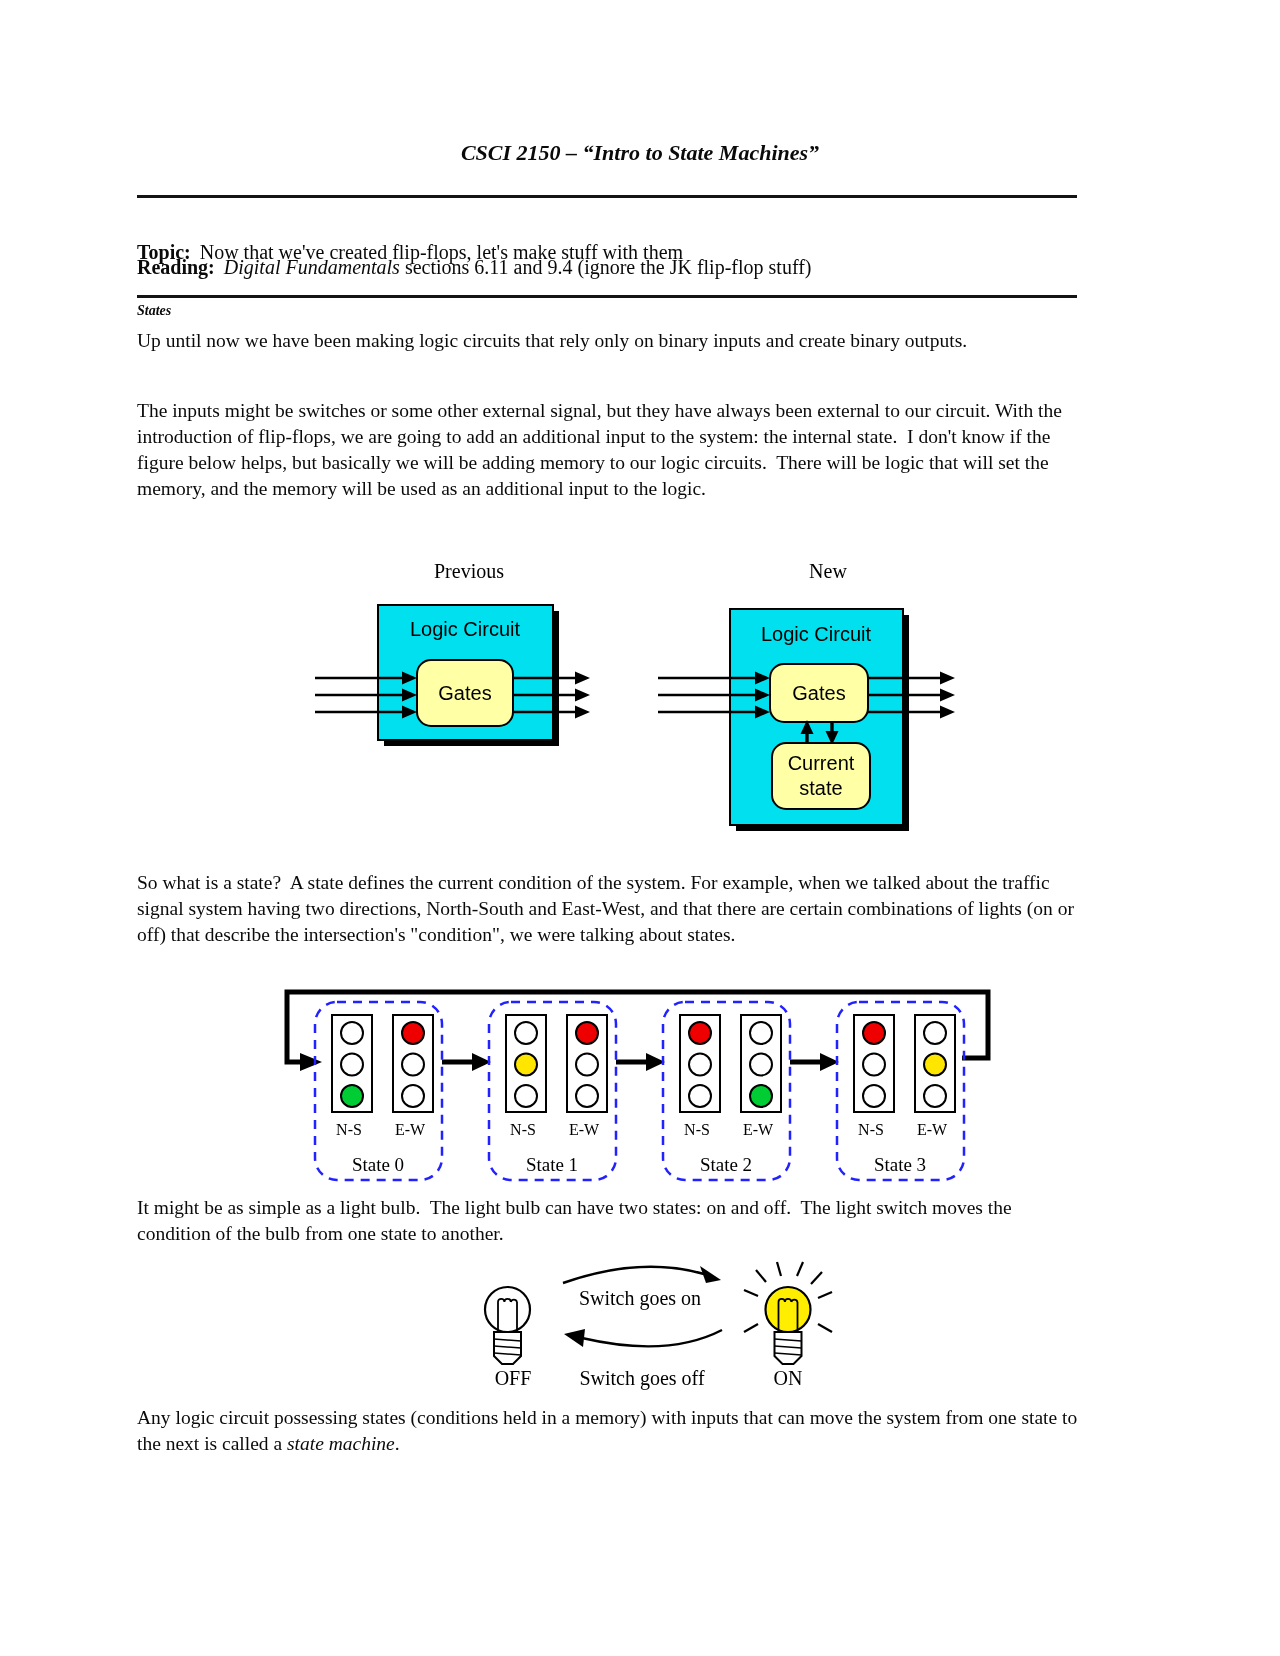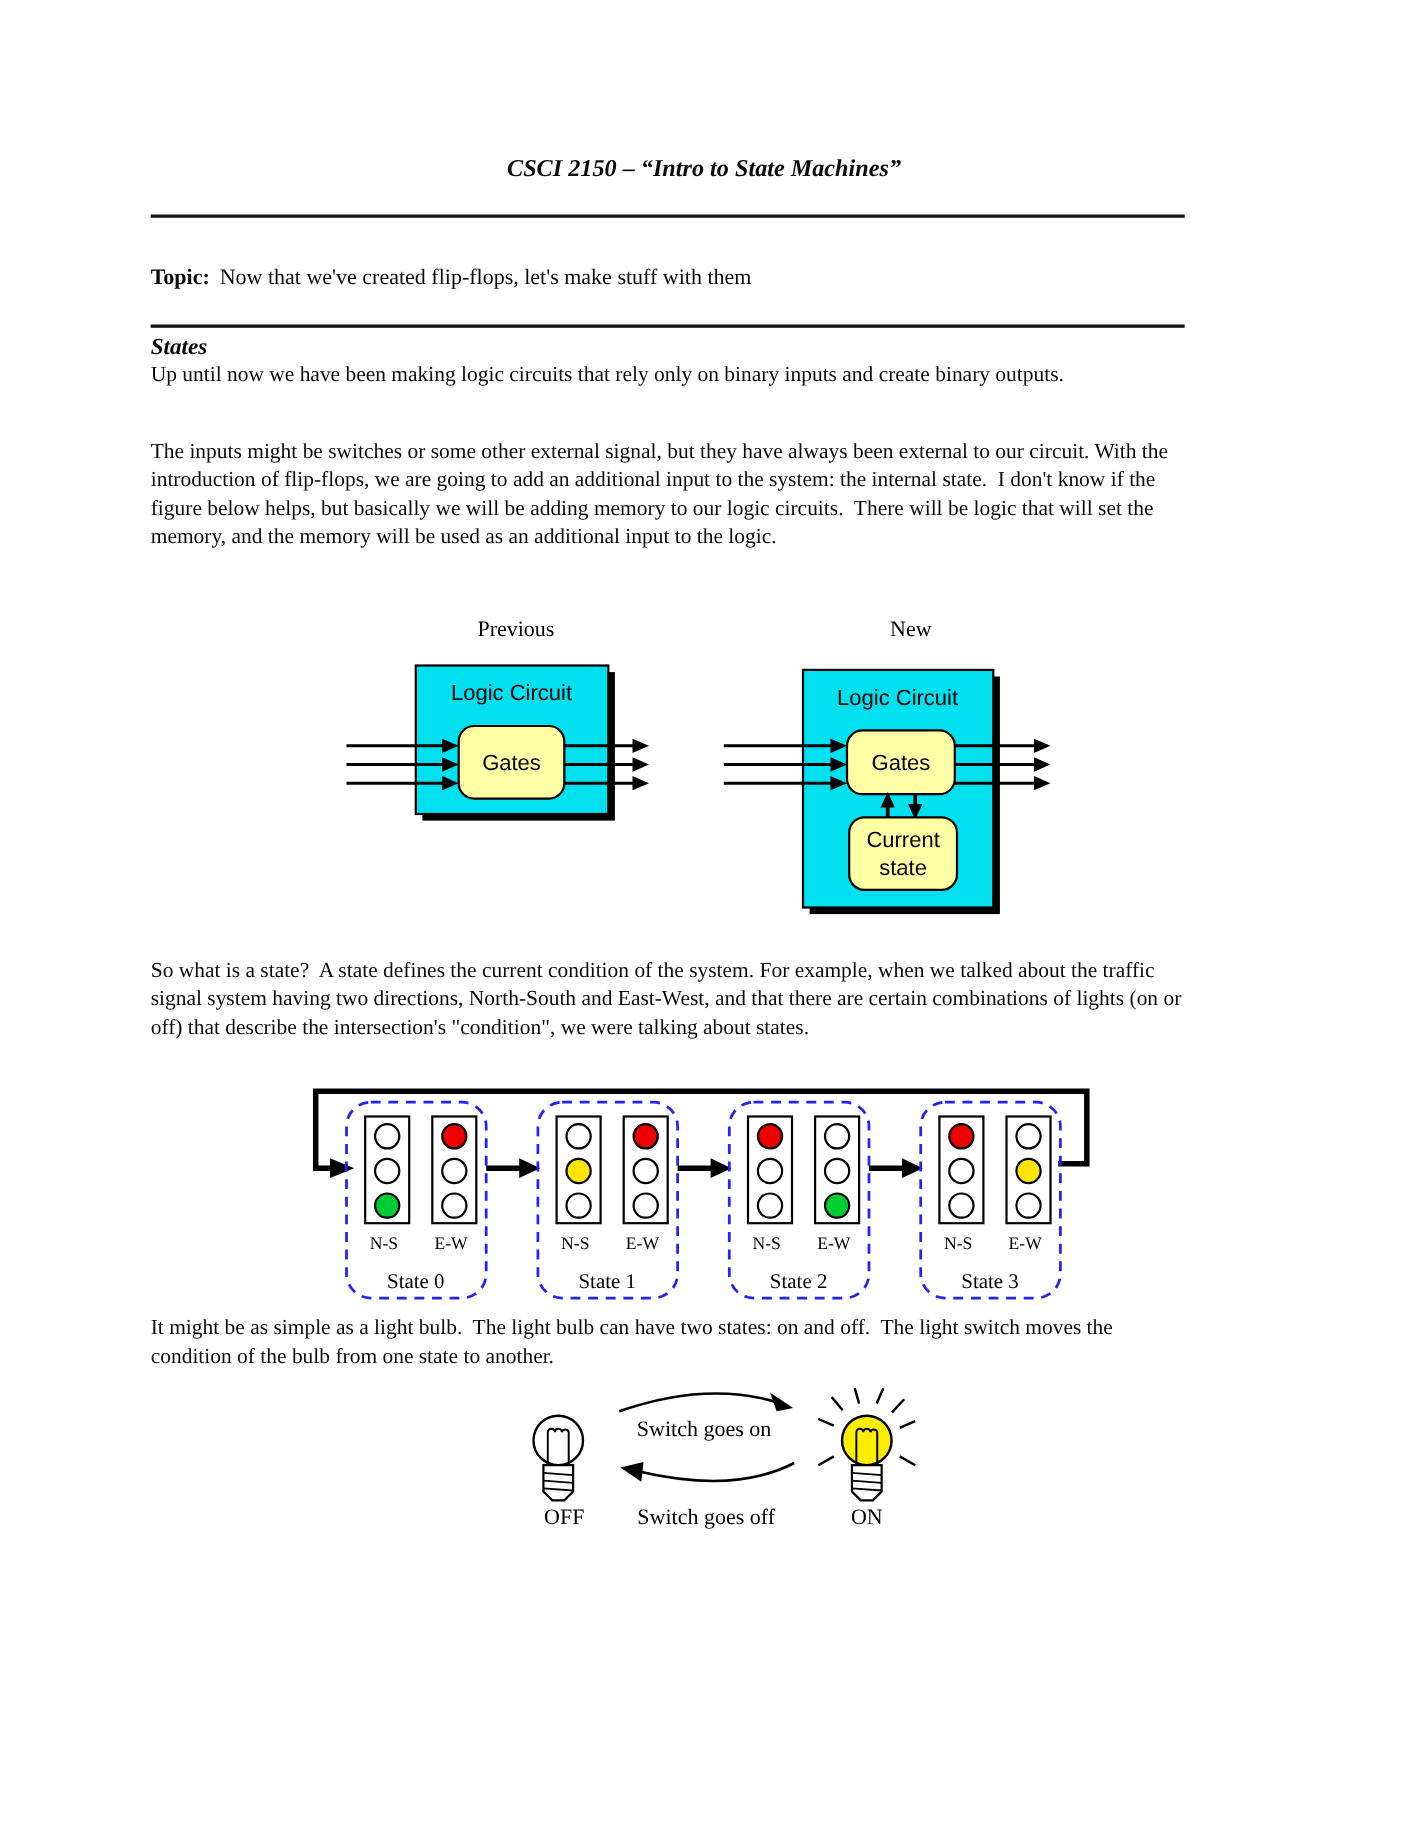--- a/index.html
+++ b/index.html
@@ -12,35 +12,36 @@
     left:137px;width:945px;font-size:19.5px;line-height:26px;
     white-space:pre-wrap;
     font-family:Liberation Serif, serif;
   }
   .rule{left:137px;width:940px;height:3px;background:#141414;}
   .page-title{
     left:0;width:1280px;text-align:center;font-size:22px;font-weight:bold;font-style:italic;
   }
   .lead-line{left:137px;width:945px;font-size:20px;}
   .lbl{font-weight:bold;margin-right:9px;}
-  .section-heading{left:137px;font-size:21px;font-weight:bold;font-style:italic;}
+  .section-heading{left:137px;font-size:14px;font-weight:bold;font-style:italic;}
   svg text{font-family:"Liberation Serif", serif;}
   svg text.sans{font-family:"Liberation Sans", sans-serif;}
 </style>
 </head>
 <body>
 
 <div id="page">
 
   <div class="abs page-title" style="top:140px;">CSCI 2150 – “Intro to State Machines”</div>
 
   <div class="abs rule" style="top:195px;"></div>
 
   <div class="abs lead-line" style="top:206px;margin-top:35px;"><span class="lbl">Topic:</span><span>Now that we've created flip-flops, let's make stuff with them</span></div>
 
+  <div class="abs lead-line" style="top:256px;"><span class="lbl">Reading:</span><i>Digital Fundamentals</i> <span>sections 6.11 and 9.4 (ignore the JK flip-flop stuff)</span></div>
 
   <div class="abs rule" style="top:295px;"></div>
 
   <div class="abs section-heading" style="top:303px;">States</div>
 
   <div class="abs body-text" style="top:328px;">Up until now we have been making logic circuits that rely only on binary inputs and create binary outputs.</div>
 
   <div class="abs body-text" style="top:398px;">The inputs might be switches or some other external signal, but they have always been external to our circuit. With the introduction of flip-flops, we are going to add an additional input to the system: the internal state.  I don't know if the figure below helps, but basically we will be adding memory to our logic circuits.  There will be logic that will set the memory, and the memory will be used as an additional input to the logic.</div>
 
   <svg class="abs" style="left:280px;top:555px;" width="700" height="285" viewBox="0 0 700 285">
@@ -238,14 +239,15 @@
     <g>
       <path d="M282,80 Q228,108 142,88" fill="none" stroke="#000" stroke-width="2.4"></path>
       <polygon points="124,84 145,79 143,97" fill="#000"></polygon>
     </g>
     <text x="200" y="55" font-size="20" text-anchor="middle">Switch goes on</text>
     <text x="73" y="135" font-size="20" text-anchor="middle">OFF</text>
     <text x="202" y="135" font-size="20" text-anchor="middle">Switch goes off</text>
     <text x="348" y="135" font-size="20" text-anchor="middle">ON</text>
   </svg>
 
+  <div class="abs body-text" style="top:1405px;"><span>Any logic circuit possessing states (conditions held in a memory) with inputs that can move the system from one state to the next is called a </span><i>state machine</i><span>.</span></div>
 
 </div>
 
 </body></html>

